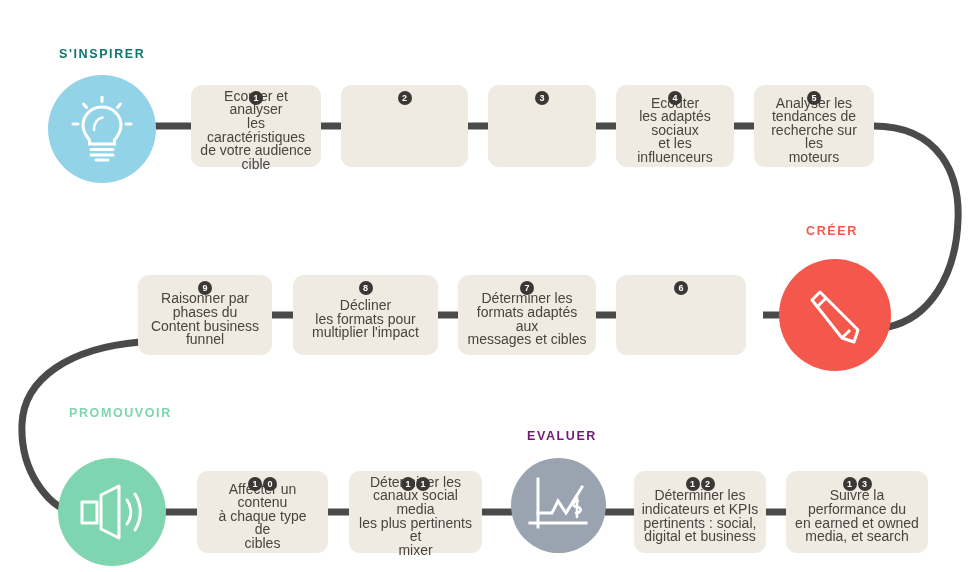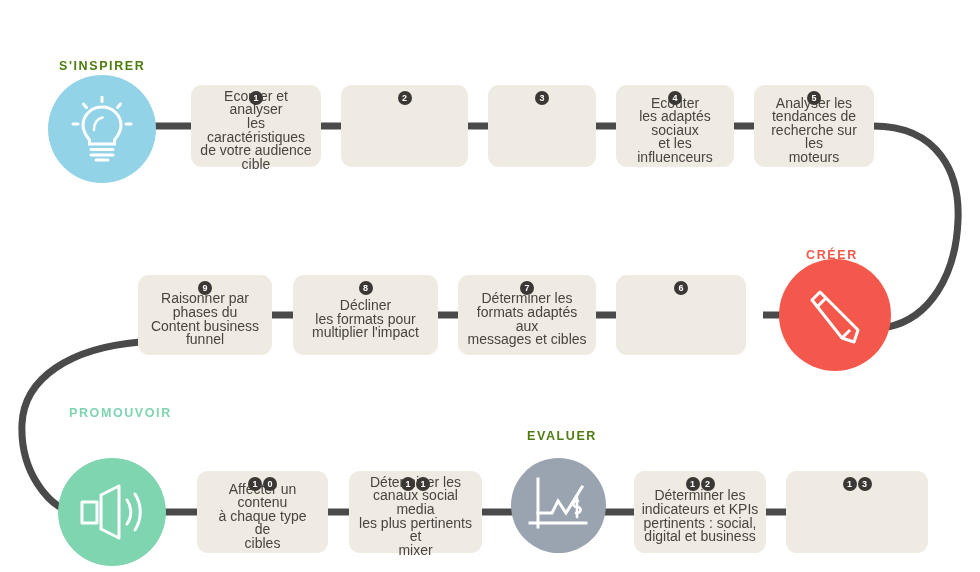--- a/index.html
+++ b/index.html
@@ -104,39 +104,39 @@
       <path stroke-width="7" d="M 140 342 C 70 348 24 378 22 424 C 20 472 48 505 72 513"></path>
 
       <line x1="158" y1="512" x2="198" y2="512"></line>
       <line x1="328" y1="512" x2="350" y2="512"></line>
       <line x1="481" y1="512" x2="512" y2="512"></line>
       <line x1="605" y1="512" x2="635" y2="512"></line>
       <line x1="765" y1="512" x2="787" y2="512"></line>
     </g>
   </svg>
 
-  <div class="stage-label" style="left:59px; top:47px; color:#4d7c0f;margin-top:12px;">S'INSPIRER</div>
+  <div class="stage-label" style="left:59px; top:47px; color:#0f766e;">S'INSPIRER</div>
   <div class="stage" style="left:48px; top:75px; width:108px; height:108px; background:#92D3E8;">
     <svg width="62" height="66" viewBox="0 0 62 66">
       <g stroke="#ffffff" fill="none" stroke-width="3" stroke-linecap="round">
         <path d="M31 11 C 20 11 12 19.5 12 29.5 C 12 36 15.5 40 18.5 44 L 18.5 48 L 43.5 48 L 43.5 44 C 46.5 40 50 36 50 29.5 C 50 19.5 42 11 31 11 Z"></path>
         <path d="M23 34 C 23 27 26.5 22.5 31.5 21.5" stroke-width="2.6"></path>
         <line x1="31" y1="1" x2="31" y2="5.5"></line>
         <line x1="12.5" y1="8" x2="15.5" y2="11.5"></line>
         <line x1="49.5" y1="8" x2="46.5" y2="11.5"></line>
         <line x1="2" y1="28" x2="7" y2="28"></line>
         <line x1="55" y1="28" x2="60" y2="28"></line>
         <line x1="20" y1="53.5" x2="42" y2="53.5"></line>
         <line x1="20" y1="59" x2="42" y2="59"></line>
         <line x1="25" y1="64" x2="37" y2="64"></line>
       </g>
     </svg>
   </div>
 
-  <div class="stage-label" style="left:806px; top:248px; color:#F4584C;">CRÉER</div>
+  <div class="stage-label" style="left:806px; top:224px; color:#F4584C;">CRÉER</div>
   <div class="stage" style="left:779px; top:259px; width:112px; height:112px; background:#F4584C;">
     <svg width="74" height="74" viewBox="0 0 74 74">
       <g stroke="#ffffff" fill="none" stroke-width="3" stroke-linejoin="round">
         <path d="M14 22 L 22 14 L 60 52 L 56 64 L 44 60 Z"></path>
         <line x1="20" y1="28" x2="28" y2="20"></line>
         <line x1="44" y1="60" x2="52" y2="52"></line>
       </g>
     </svg>
   </div>
 
@@ -145,21 +145,21 @@
     <svg width="70" height="60" viewBox="0 0 70 60">
       <g stroke="#ffffff" fill="none" stroke-width="3" stroke-linecap="round" stroke-linejoin="round">
         <rect x="5" y="20" width="15" height="21"></rect>
         <path d="M24 13 L 42 4 L 42 56 L 24 47 Z"></path>
         <path d="M50 18 C 55 25 55 35 50 42"></path>
         <path d="M58 12 C 65 23 65 37 58 48"></path>
       </g>
     </svg>
   </div>
 
-  <div class="stage-label" style="left:527px; top:429px; color:#4d7c0f;">EVALUER</div>
+  <div class="stage-label" style="left:527px; top:429px; color:#701a75;">EVALUER</div>
   <div class="stage" style="left:511px; top:458px; width:95px; height:95px; background:#9AA3B0;">
     <svg width="66" height="62" viewBox="0 0 66 62">
       <g stroke="#ffffff" fill="none" stroke-width="3" stroke-linecap="square">
         <line x1="12" y1="4" x2="12" y2="52"></line>
         <line x1="4" y1="48" x2="60" y2="48"></line>
         <polyline points="12,38 26,38 32,26 40,38 56,12"></polyline>
         <path d="M52 26 C 46 26 46 32 51 32 C 56 32 56 38 50 38" stroke-width="2.6" stroke-linecap="round"></path>
         <line x1="51" y1="22" x2="51" y2="42" stroke-width="2.6" stroke-linecap="round"></line>
       </g>
     </svg>
@@ -273,15 +273,19 @@
 indicateurs et KPIs
 pertinents : social,
 digital et business</div>
   </div>
 
   <div class="step" style="left:786px; top:471px; width:142px; height:82px;">
     <div class="badges">
       <span class="badge">1</span>
       <span class="badge">3</span>
     </div>
+    <div class="step-text">Suivre la
+performance du
+en earned et owned
+media, et search</div>
   </div>
 
 </div>
 
 </body></html>

